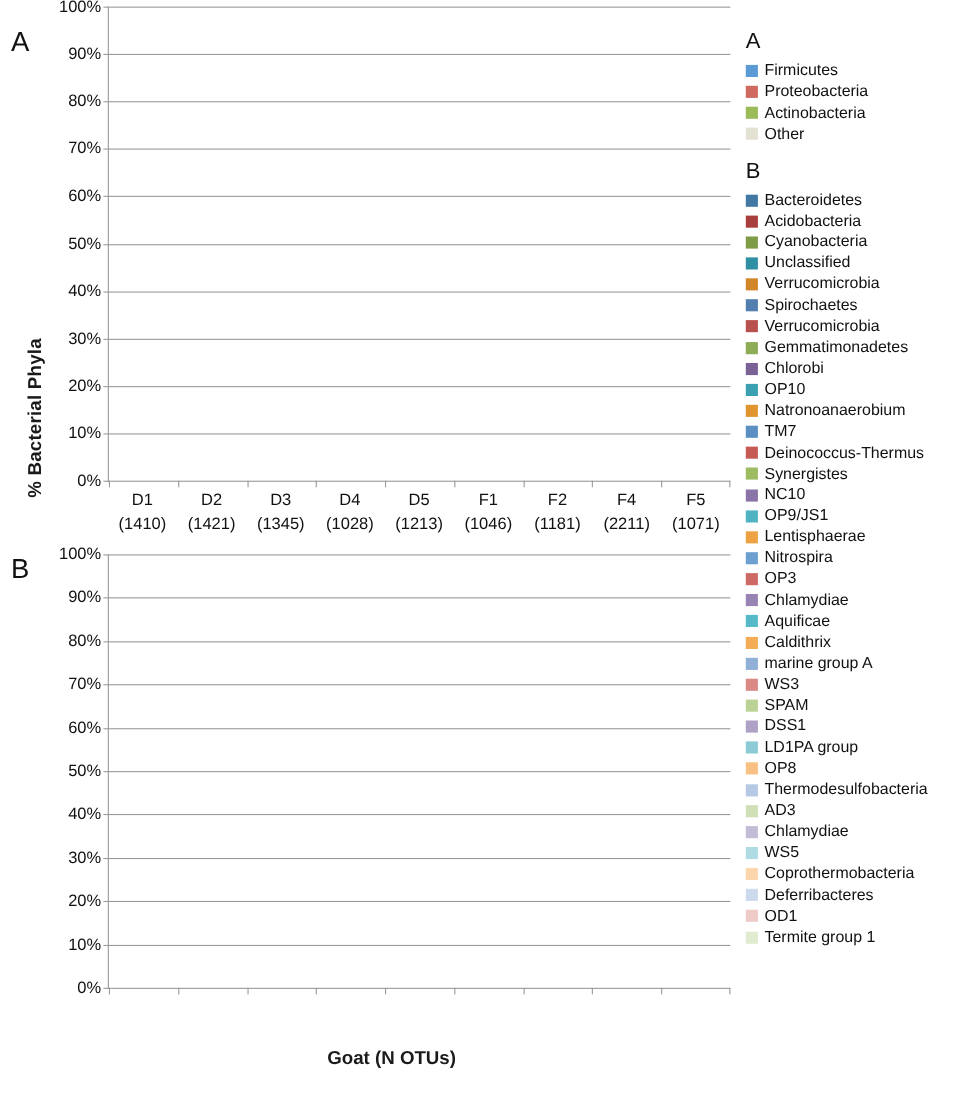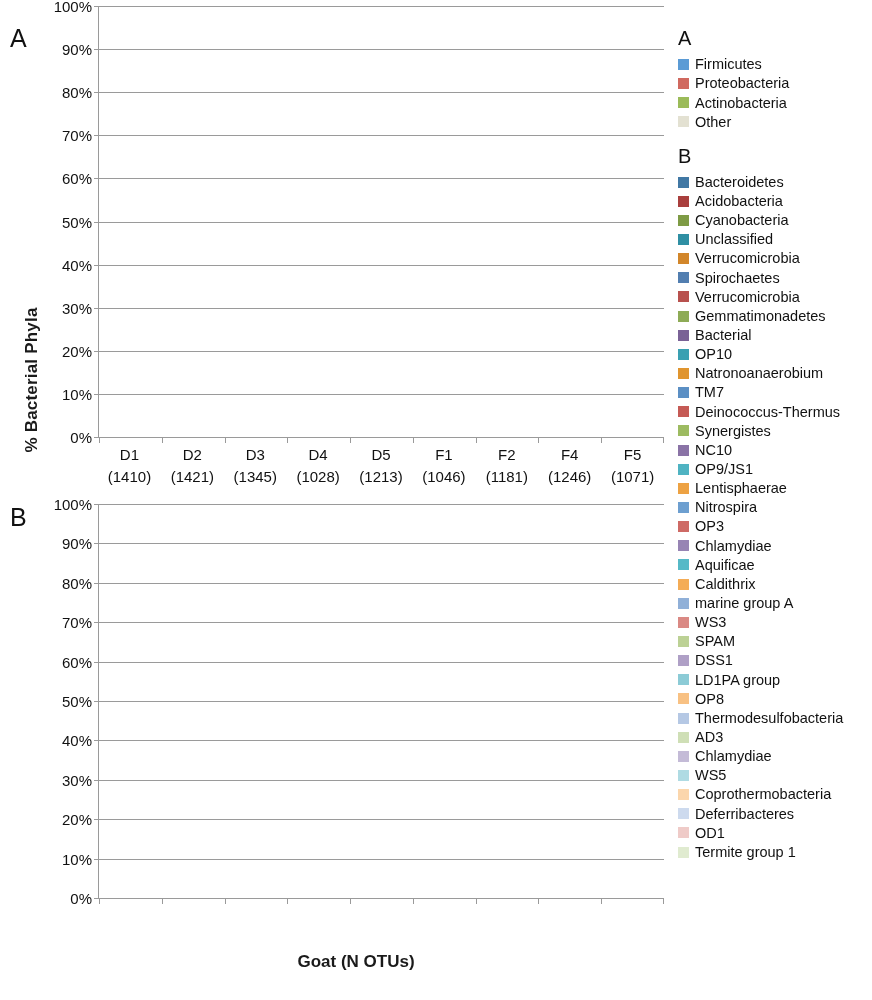--- a/index.html
+++ b/index.html
@@ -310,21 +310,21 @@
         <div class="xlabel">
           <span class="id">F1</span>
           <span class="n">(1046)</span>
         </div>
         <div class="xlabel">
           <span class="id">F2</span>
           <span class="n">(1181)</span>
         </div>
         <div class="xlabel">
           <span class="id">F4</span>
-          <span class="n">(1246)</span>
+          <span class="n">(2211)</span>
         </div>
         <div class="xlabel">
           <span class="id">F5</span>
           <span class="n">(1071)</span>
         </div>
       </div>
   </div>
 
   <div class="chart" id="chartB">
     <div class="plot" id="plotB">
@@ -814,21 +814,21 @@
         <div class="legend-item">
           <span class="swatch" style="background: rgb(184, 81, 78);"></span>
           <span class="legend-label">Verrucomicrobia</span>
         </div>
         <div class="legend-item">
           <span class="swatch" style="background: rgb(142, 171, 86);"></span>
           <span class="legend-label">Gemmatimonadetes</span>
         </div>
         <div class="legend-item">
           <span class="swatch" style="background: rgb(122, 98, 150);"></span>
-          <span class="legend-label">Bacterial</span>
+          <span class="legend-label">Chlorobi</span>
         </div>
         <div class="legend-item">
           <span class="swatch" style="background: rgb(58, 160, 178);"></span>
           <span class="legend-label">OP10</span>
         </div>
         <div class="legend-item">
           <span class="swatch" style="background: rgb(224, 149, 47);"></span>
           <span class="legend-label">Natronoanaerobium</span>
         </div>
         <div class="legend-item">

